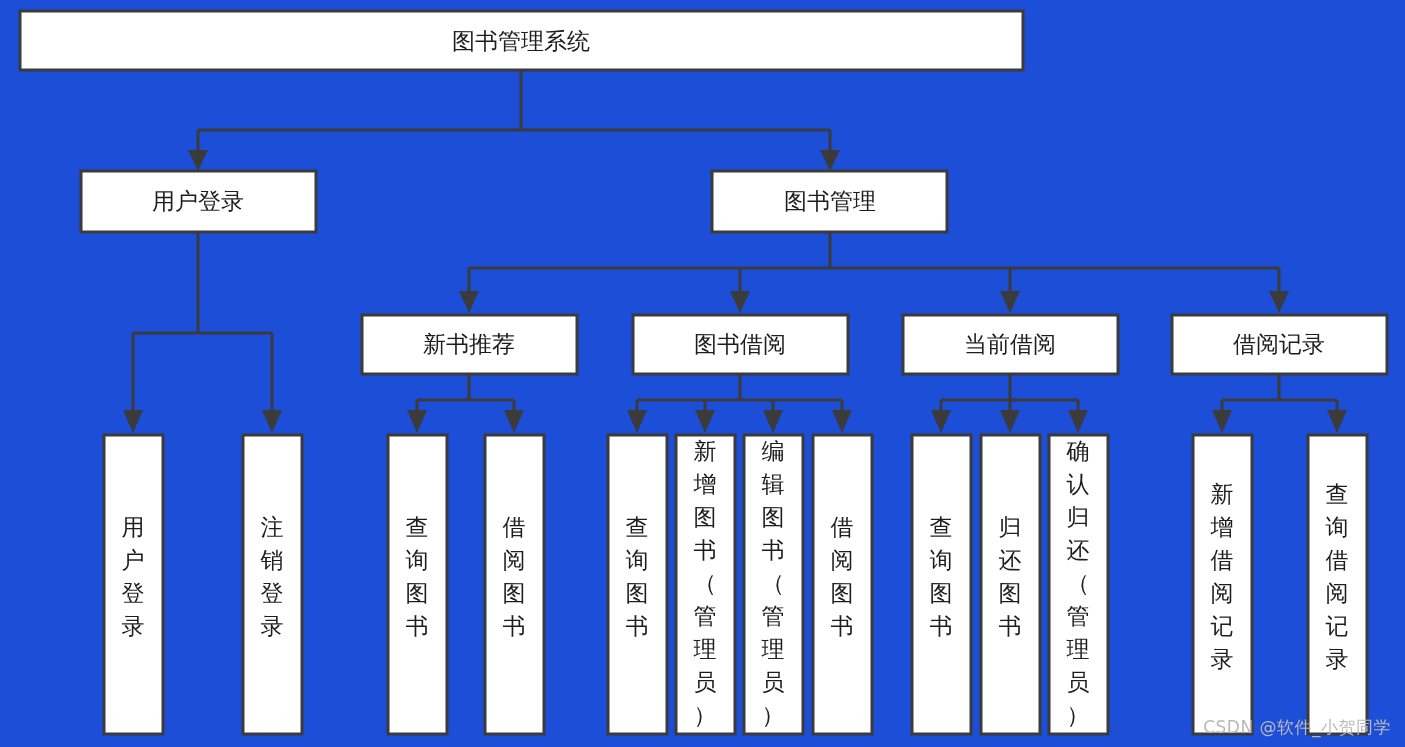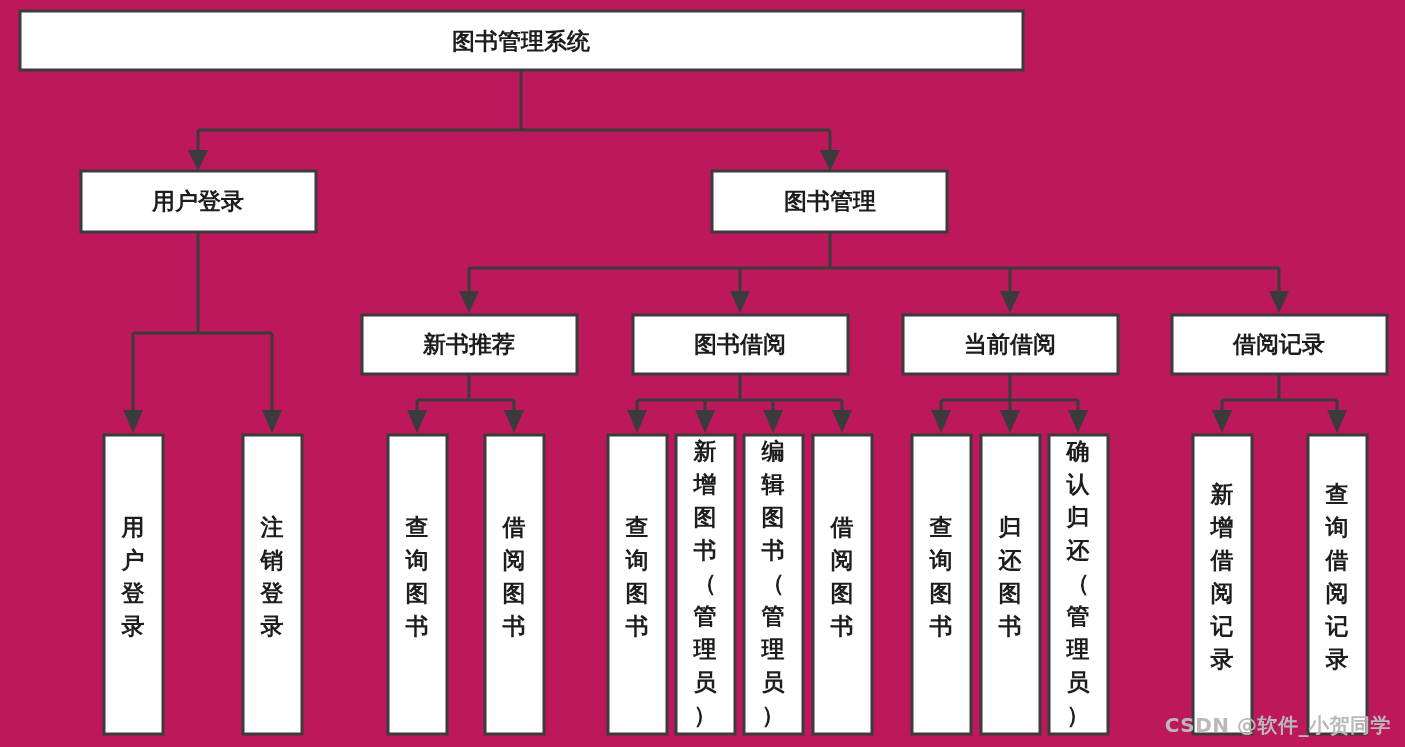--- a/index.html
+++ b/index.html
@@ -11,22 +11,21 @@
   body {
     width: 1405px;
     height: 747px;
     font-family: "DejaVu Sans", "Liberation Sans", sans-serif;
     overflow: hidden;
   }
   #diagram-root {
     position: relative;
     width: 1405px;
     height: 747px;
-    background: #be185d;
-    font-weight: bold;
+    background: #1d4ed8;
   }
   svg.diagram {
     position: absolute;
     top: 0;
     left: 0;
     width: 1405px;
     height: 747px;
     display: block;
   }
   .node-box {
@@ -55,21 +54,21 @@
     font-family: "DejaVu Sans", "Liberation Sans", sans-serif;
     font-size: 23px;
     fill: #1d1d1d;
     text-anchor: middle;
   }
   .watermark-text {
     position: absolute;
     right: 14px;
     bottom: 8px;
     font-family: "DejaVu Sans", "Liberation Sans", sans-serif;
-    font-size: 20px;
+    font-size: 17px;
     color: #b9b9b9;
     letter-spacing: 0.5px;
     white-space: nowrap;
     user-select: none;
   }
 </style>
 </head>
 <body>
 
 <div id="diagram-root">

